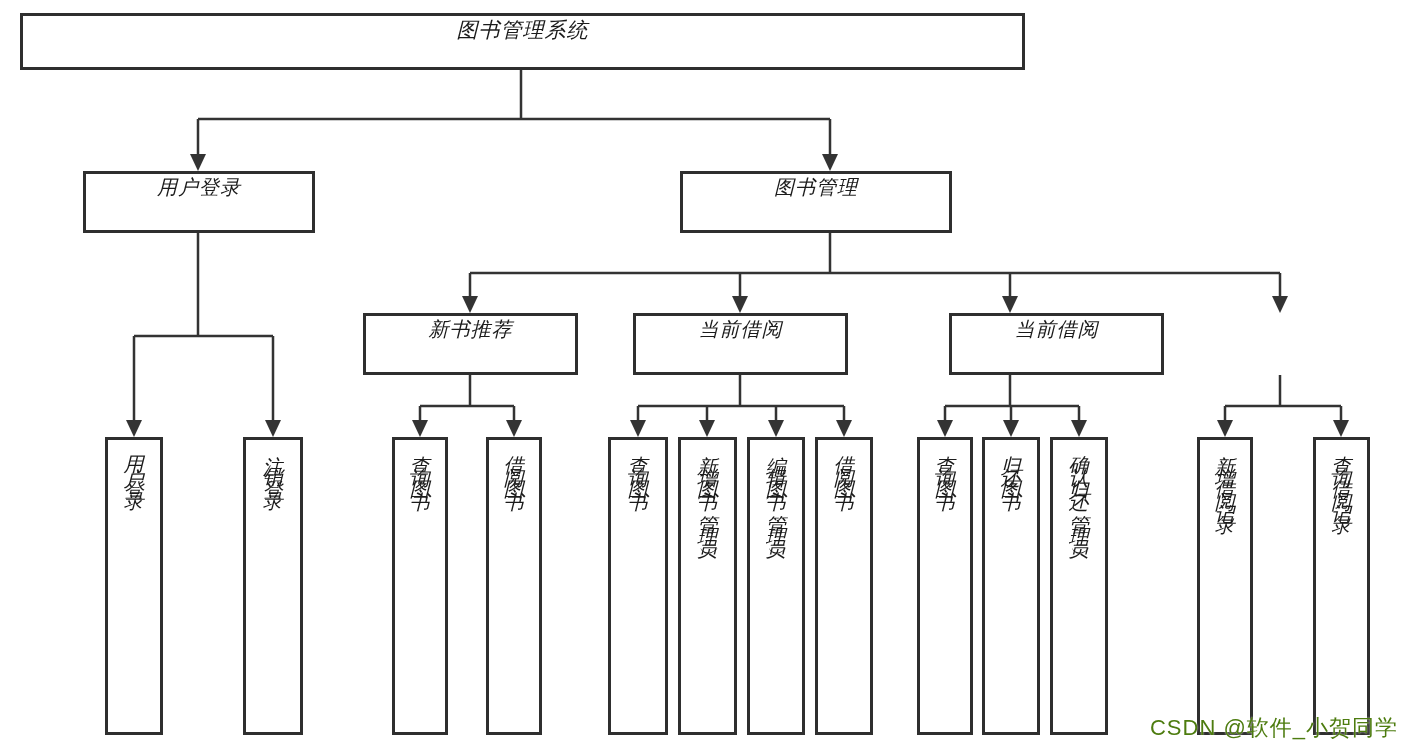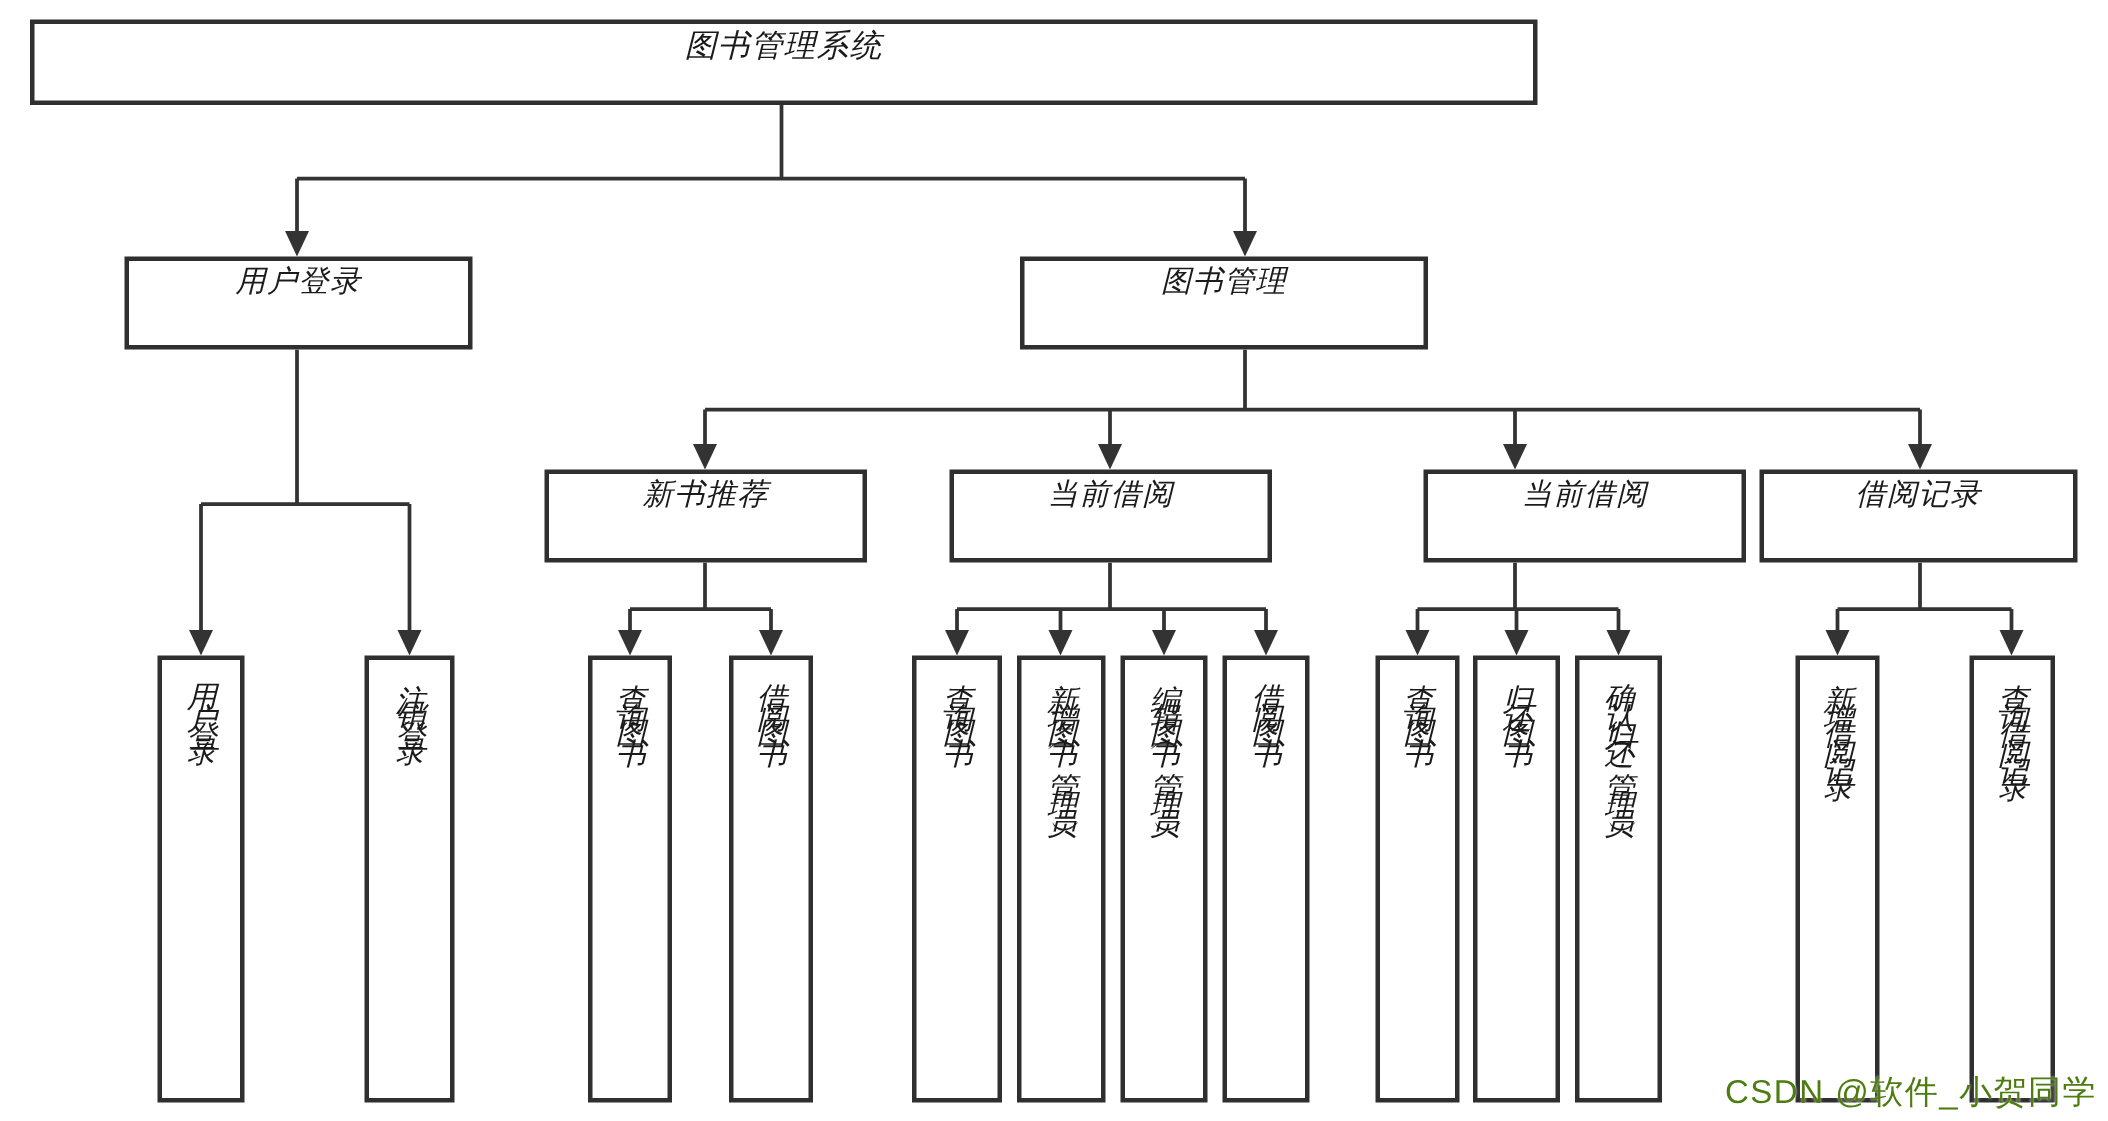--- a/index.html
+++ b/index.html
@@ -126,23 +126,20 @@
 
   <div class="box n-l3a">
     <span class="hlabel">新书推荐</span>
   </div>
   <div class="box n-l3b">
     <span class="hlabel">当前借阅</span>
   </div>
   <div class="box n-l3c">
     <span class="hlabel">当前借阅</span>
   </div>
-  <div class="box n-l3d">
-    <span class="hlabel">借阅记录</span>
-  </div>
 
   <div class="box leaf n-f1">
     <span class="vlabel">用户登录</span>
   </div>
   <div class="box leaf n-f2">
     <span class="vlabel">注销登录</span>
   </div>
   <div class="box leaf n-f3">
     <span class="vlabel">查询图书</span>
   </div>

